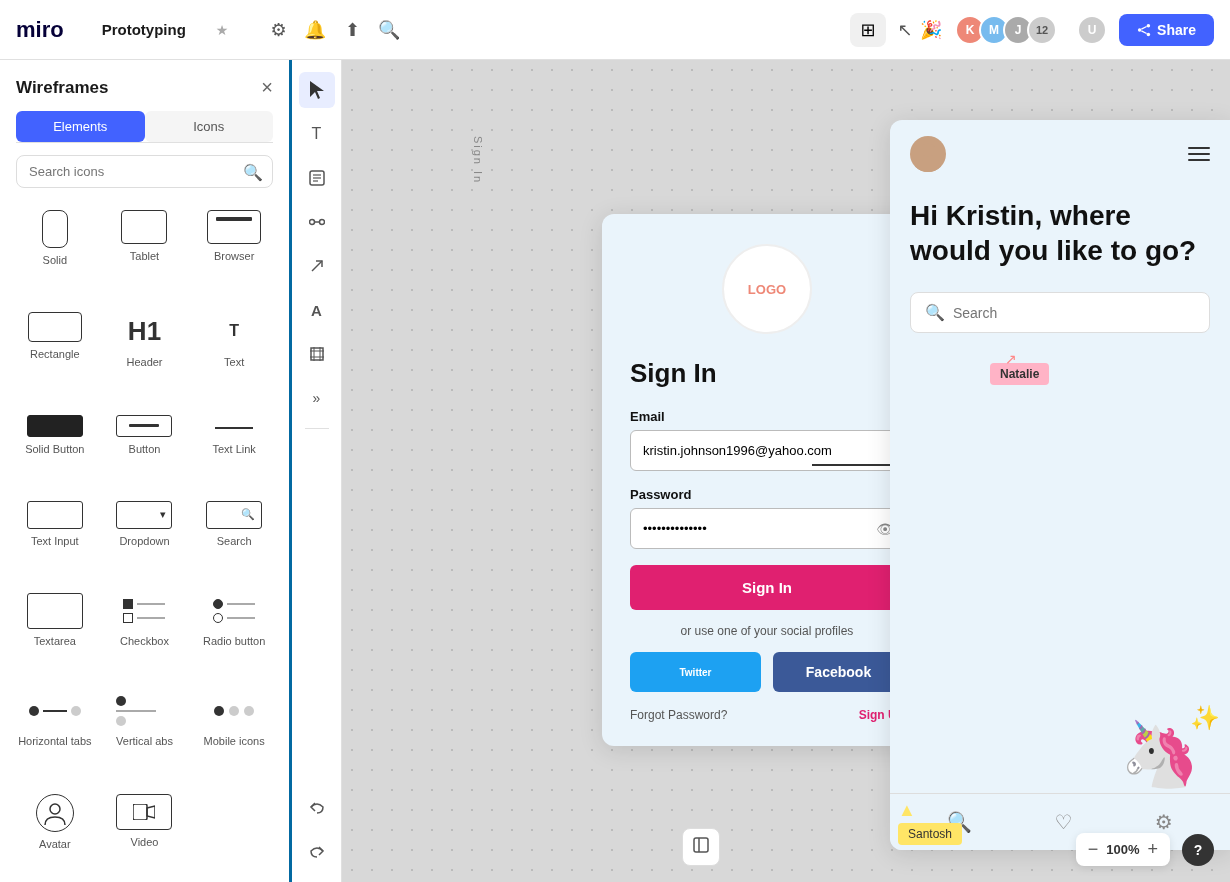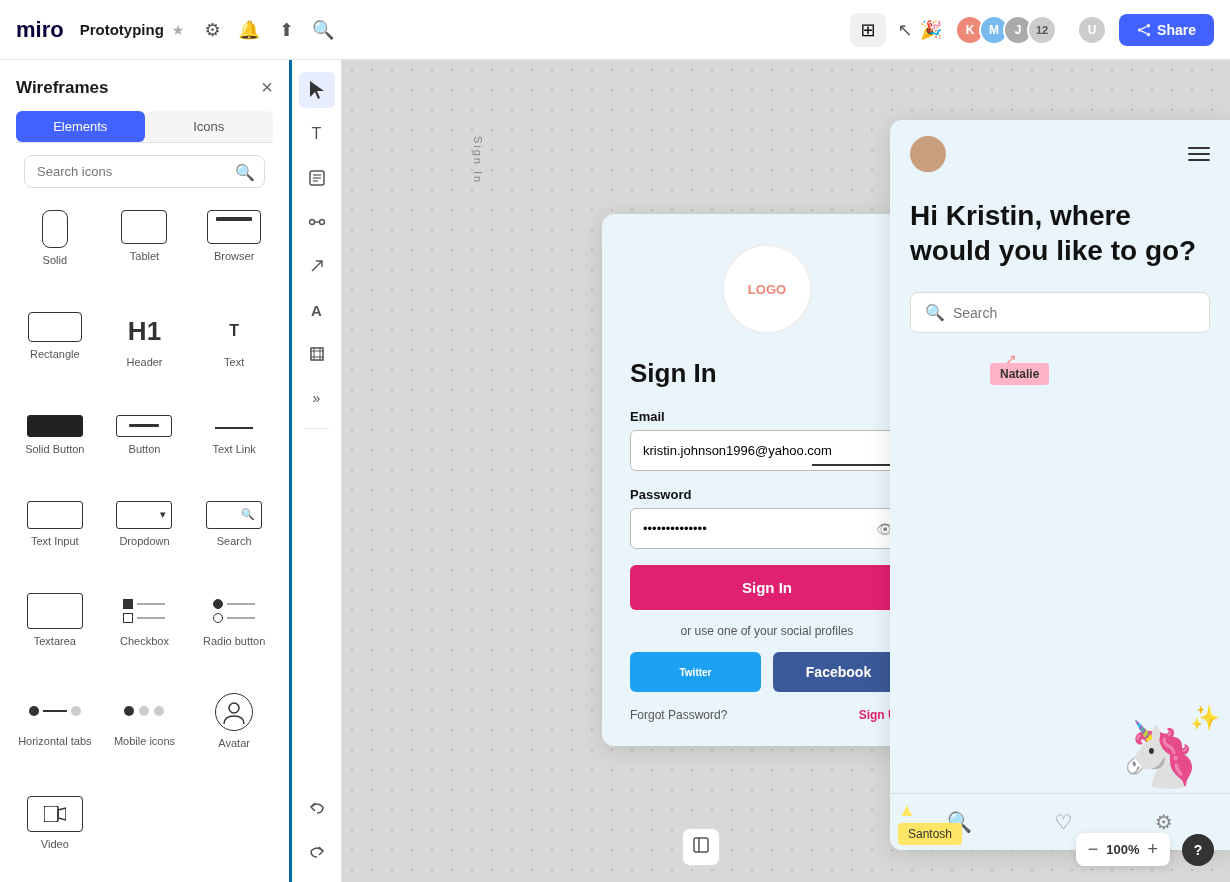--- a/index.html
+++ b/index.html
@@ -1,19 +1,19 @@
 <!DOCTYPE html>
 <html><head>
   <meta charset="utf-8">
   <style>
     * { box-sizing: border-box; margin: 0; padding: 0; }
     body { font-family: -apple-system, BlinkMacSystemFont, 'Segoe UI', sans-serif; background: #e8e8e8; width: 1230px; height: 882px; overflow: hidden; }
 
     
-    .topbar { display: flex; align-items: center; background: #fff; height: 60px; padding: 0 16px; border-bottom: 1px solid #e0e0e0; gap: 8px; }
+    .topbar { display: flex; align-items: center; background: #fff; height: 60px; padding: 0 16px; border-bottom: 1px solid #e0e0e0; gap: 30px; }
     .logo { font-size: 22px; font-weight: 900; color: #050038; margin-right: 8px; }
     .project-name { font-size: 15px; font-weight: 600; color: #1a1a1a; }
     .star-icon { color: #aaa; font-size: 14px; cursor: pointer; }
     .topbar-icons { display: flex; gap: 18px; align-items: center; margin-left: 12px; }
     .topbar-icons span { font-size: 18px; color: #555; cursor: pointer; }
     .topbar-right { margin-left: auto; display: flex; align-items: center; gap: 12px; }
     .grid-btn { background: #f0f0f0; border: none; border-radius: 8px; padding: 6px 10px; cursor: pointer; font-size: 18px; }
     .mode-icons { display: flex; gap: 8px; align-items: center; }
     .mode-icons span { font-size: 18px; color: #555; cursor: pointer; }
     .avatars { display: flex; align-items: center; }
@@ -33,21 +33,21 @@
 
     
     .sidebar { width: 292px; background: #fff; border-right: 3px solid #0369a1; display: flex; flex-direction: column; overflow: hidden; }
     .sidebar-header { padding: 16px 16px 12px; display: flex; justify-content: space-between; align-items: center; }
     .sidebar-title { font-size: 17px; font-weight: 700; color: #1a1a1a; }
     .close-btn { background: none; border: none; font-size: 20px; color: #666; cursor: pointer; }
     .sidebar-tabs { display: flex; border-bottom: 1px solid #e0e0e0; margin: 0 16px 12px; }
     .sidebar-tab { flex: 1; padding: 8px; text-align: center; font-size: 13px; font-weight: 500; cursor: pointer; border-radius: 6px; }
     .sidebar-tab.active { background: #4262ff; color: #fff; }
     .sidebar-tab.inactive { color: #555; background: #f5f5f5; }
-    .search-bar { margin: 0 24px 12px; position: relative; }
+    .search-bar { margin: 0 16px 12px; position: relative; }
     .search-bar input { width: 100%; padding: 8px 12px 8px 12px; border: 1px solid #ddd; border-radius: 8px; font-size: 13px; }
     .search-bar .search-icon-sm { position: absolute; right: 10px; top: 50%; transform: translateY(-50%); color: #888; }
     .elements-grid { display: grid; grid-template-columns: repeat(3, 1fr); gap: 4px; padding: 0 12px; overflow-y: auto; flex: 1; }
     .element-item { display: flex; flex-direction: column; align-items: center; padding: 10px 4px 6px; cursor: pointer; border-radius: 8px; }
     .element-icon { width: 60px; height: 38px; display: flex; align-items: center; justify-content: center; border: 1.5px solid #333; border-radius: 4px; margin-bottom: 6px; font-size: 11px; color: #333; font-weight: 500; }
     .element-label { font-size: 11px; color: #555; text-align: center; }
 
     
     .tool-panel { width: 50px; background: #fff; border-right: 1px solid #e0e0e0; display: flex; flex-direction: column; align-items: center; padding: 12px 0; gap: 8px; }
     .tool-btn { width: 36px; height: 36px; display: flex; align-items: center; justify-content: center; border-radius: 6px; cursor: pointer; font-size: 16px; color: #555; border: none; background: none; }
@@ -264,20 +264,28 @@
 
       <div class="element-item">
         <div class="element-icon" style="border:none; width:56px; height:36px; display:flex; align-items:center; gap:4px;">
           <div style="width:10px;height:10px;border-radius:50%;background:#333;"></div>
           <div style="width:24px;height:2px;background:#333;"></div>
           <div style="width:10px;height:10px;border-radius:50%;background:#ccc;"></div>
         </div>
         <span class="element-label">Horizontal tabs</span>
       </div>
 
+      <div class="element-item">
+        <div class="element-icon" style="border:none; width:56px; height:36px; display:flex; flex-direction:column; align-items:flex-start; gap:4px; justify-content:center;">
+          <div style="width:10px;height:10px;border-radius:50%;background:#333; display:inline-block;"></div>
+          <div style="width:40px;height:2px;background:#aaa;"></div>
+          <div style="width:10px;height:10px;border-radius:50%;background:#ccc; display:inline-block;"></div>
+        </div>
+        <span class="element-label">Vertical abs</span>
+      </div>
 
       <div class="element-item">
         <div class="element-icon" style="border:none; width:56px; height:36px; display:flex; align-items:center; gap:5px;">
           <div style="width:10px;height:10px;border-radius:50%;background:#333;"></div>
           <div style="width:10px;height:10px;border-radius:50%;background:#ccc;"></div>
           <div style="width:10px;height:10px;border-radius:50%;background:#ccc;"></div>
         </div>
         <span class="element-label">Mobile icons</span>
       </div>
 

